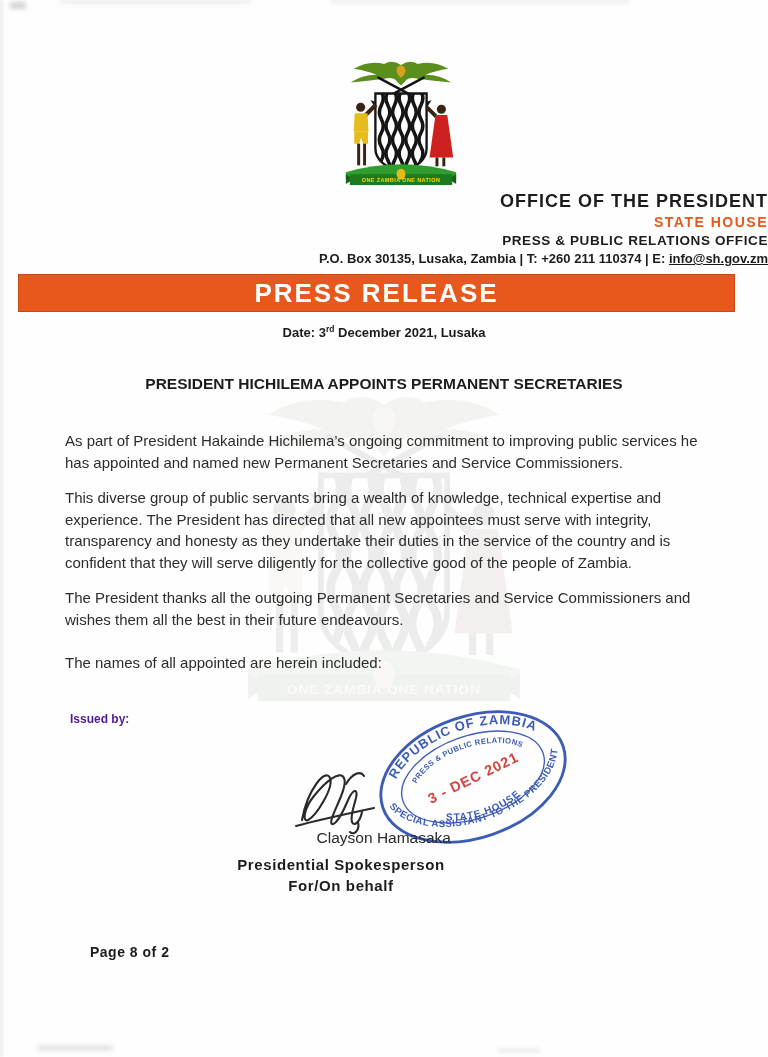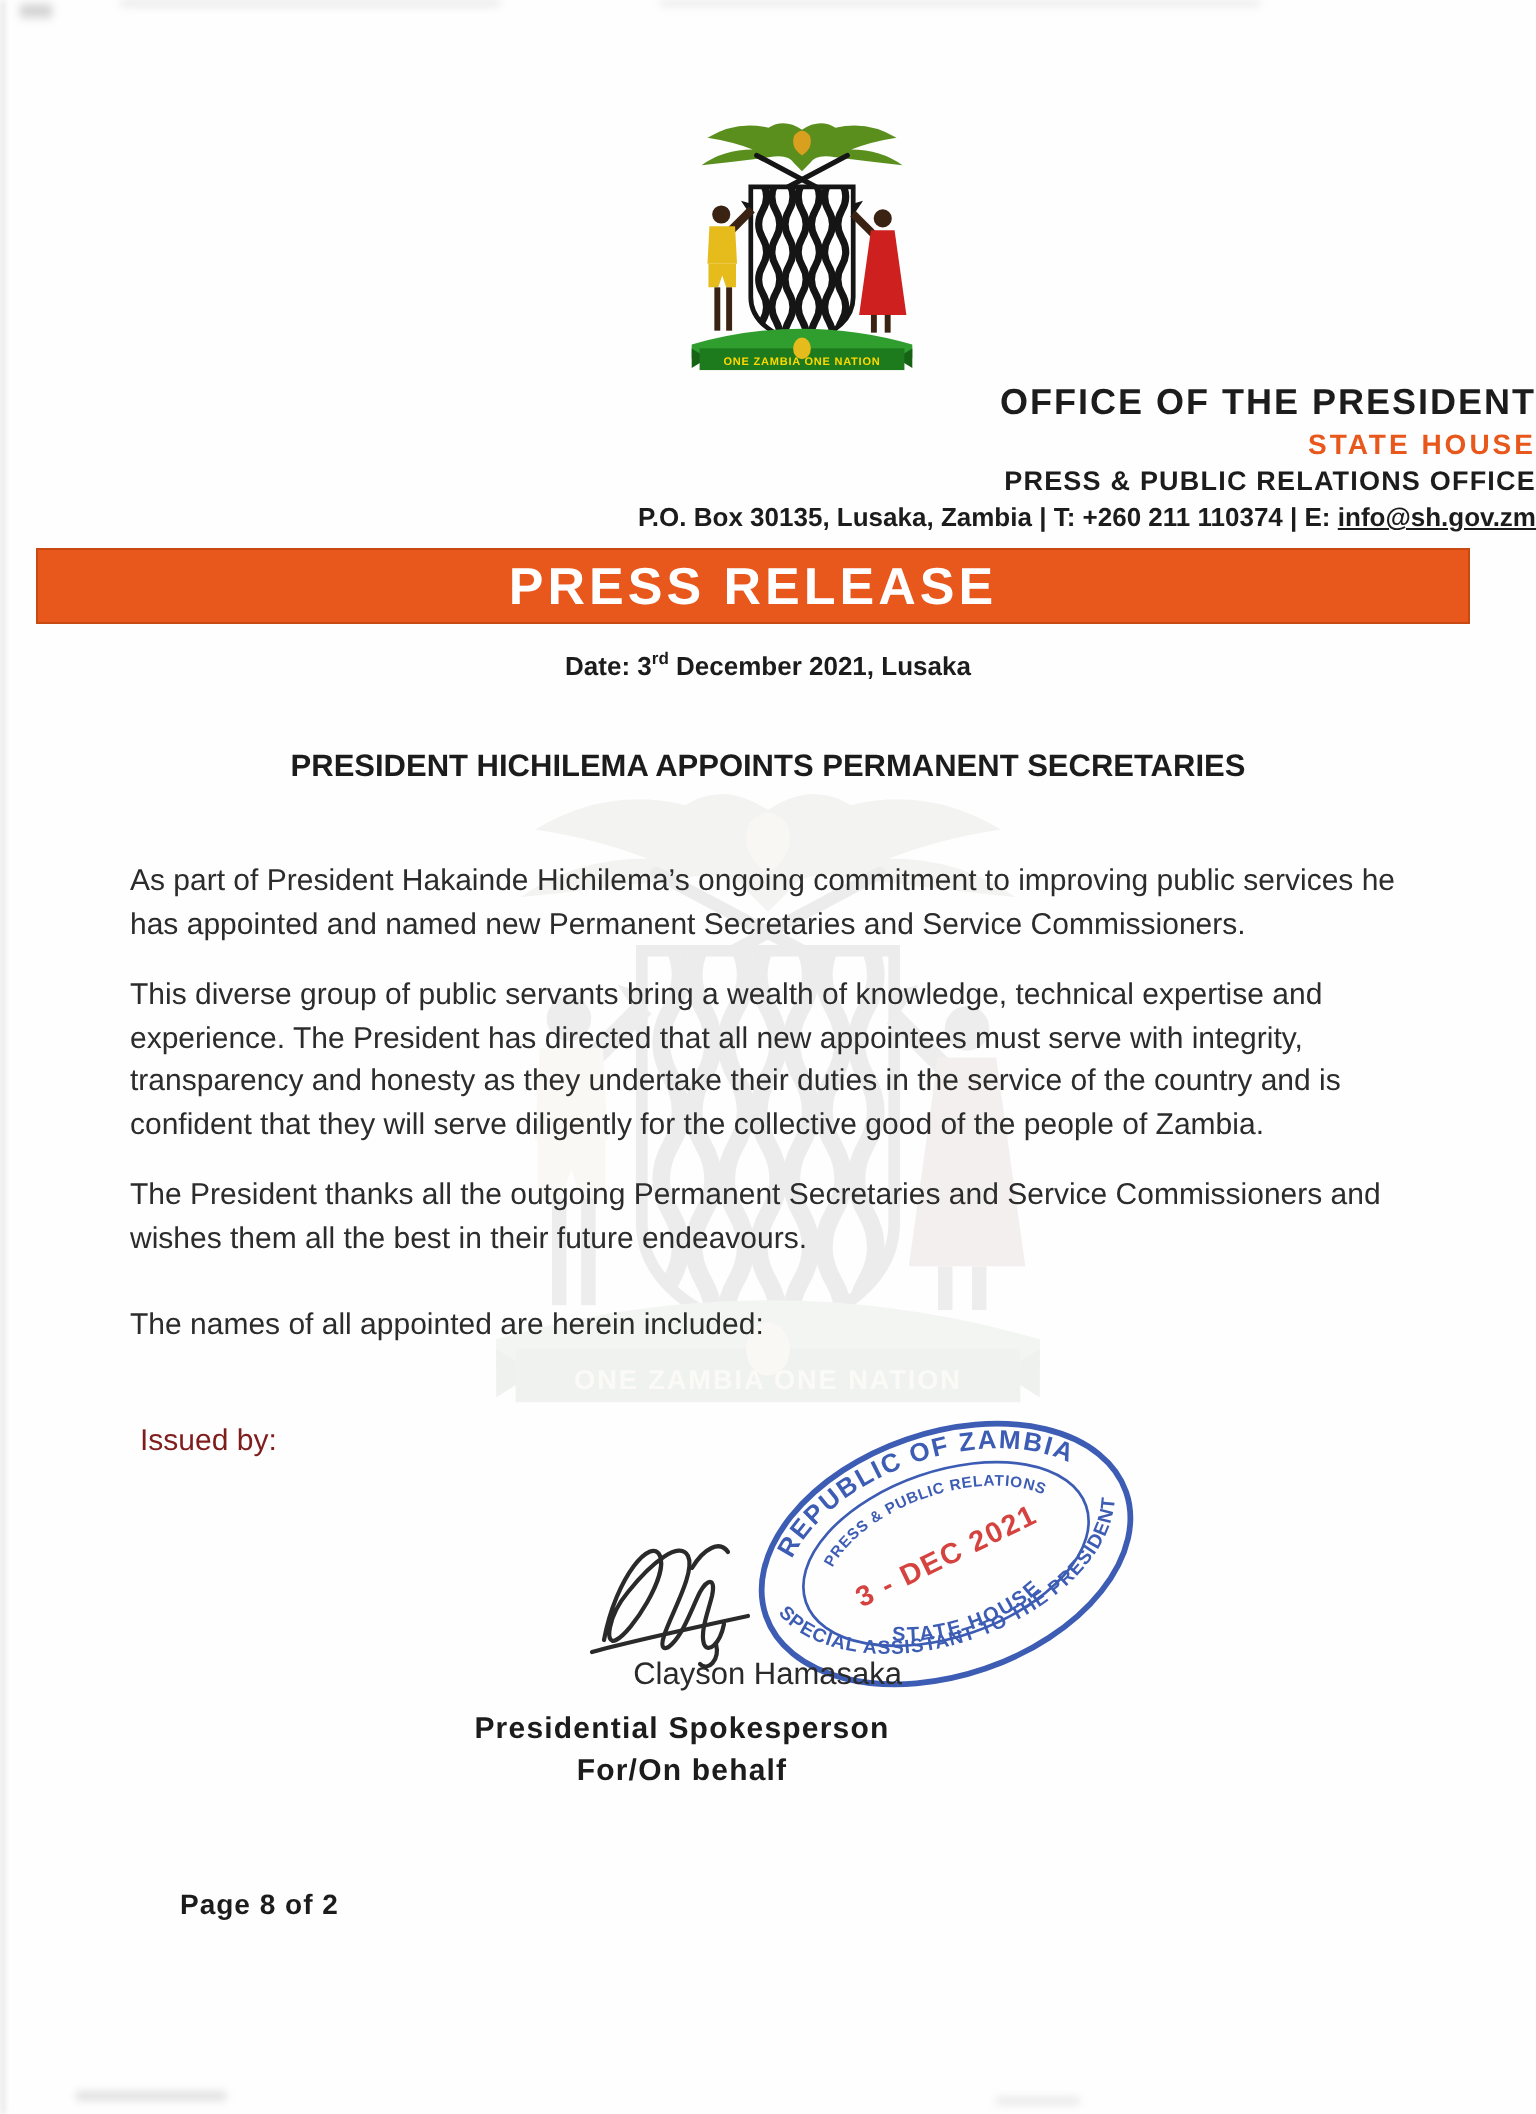--- a/index.html
+++ b/index.html
@@ -39,21 +39,21 @@
   .headline{margin-top:32px; text-align:center; font-size:15.5px; font-weight:bold; color:#1c1c1c; line-height:24px; position:relative; z-index:2;}
 
   .watermark{position:absolute; top:388px; left:50%; transform:translateX(-50%);
     width:340px; opacity:.07; filter:grayscale(.7); z-index:0; pointer-events:none;}
   .watermark svg{width:340px; height:318px; display:block;}
 
   main{position:relative; z-index:1; margin:34px 68px 0 65px;}
   main p{margin:0 0 14px; font-size:15px; line-height:21.5px; color:#2c2c2c; white-space:pre-line;}
   main p.last{margin-top:22px;}
 
-  .issued-by{position:absolute; left:70px; top:712px; font-size:15px; color:#7f1d1d; z-index:1;}
+  .issued-by{position:absolute; left:70px; top:712px; font-size:12px; color:#4c1d95; z-index:1;font-weight:bold;}
 
   .stamp{position:absolute; left:372px; top:706px; width:202px; height:142px;
     transform:rotate(-19deg); z-index:3; opacity:.92;}
   .stamp svg{width:202px; height:142px; display:block;}
 
   .signature-svg{position:absolute; left:288px; top:756px; width:100px; height:84px; z-index:4;}
   .signer-name{position:absolute; left:241px; top:829px; width:210px; text-align:right;
     font-size:15.5px; color:#2a2a2a; z-index:3;}
 
   .behalf{position:absolute; left:226px; top:854px; width:230px; text-align:center;

